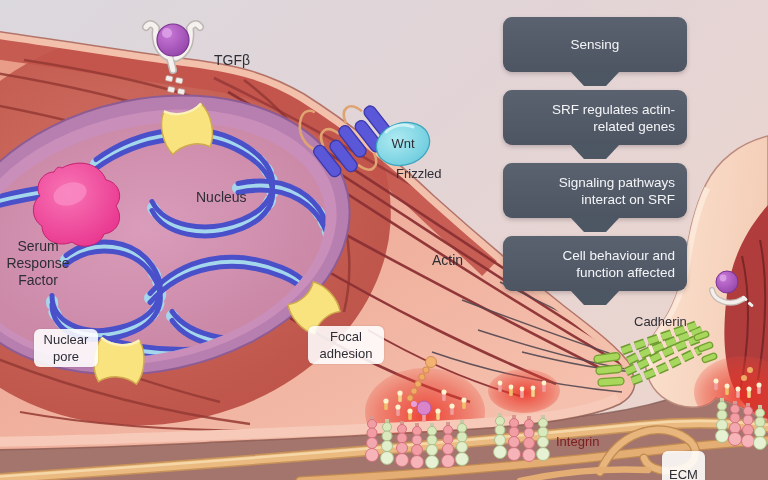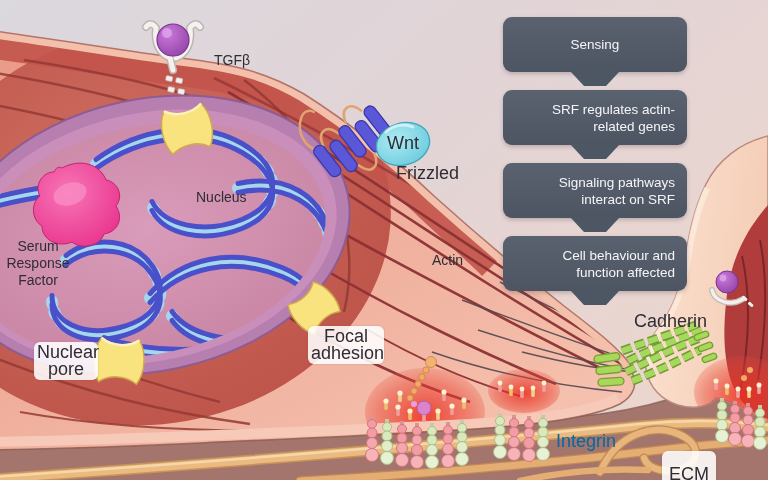--- a/index.html
+++ b/index.html
@@ -1,19 +1,19 @@
 <!DOCTYPE html>
 <html><head>
 <meta charset="utf-8">
 <style>
   html,body{margin:0;padding:0;background:#dcd8de;}
   .stage{position:relative;width:768px;height:480px;overflow:hidden;
          font-family:"Liberation Sans",sans-serif;}
   .stage svg{position:absolute;left:0;top:0;}
-  .lbl{position:absolute;color:#2e2d35;font-size:18px;line-height:17px;white-space:pre-line;}
+  .lbl{position:absolute;color:#2e2d35;font-size:13px;line-height:17px;white-space:pre-line;}
   .lbl-box{background:rgba(255,255,255,.88);border-radius:6px;text-align:center;
            box-shadow:0 0 2px rgba(120,80,80,.25);padding:2px 3px;}
   .center{text-align:center;}
   
   .flow{position:absolute;left:503px;top:17px;width:184px;}
   .fc-step{margin-bottom:4px;}
   .fc-box{height:55px;background:linear-gradient(#5a6270,#4d5563);border-radius:9px;
           color:#f4f5f7;font-size:13.5px;line-height:17px;display:flex;align-items:center;
           justify-content:center;text-align:right;padding:0 12px;box-sizing:border-box;
           box-shadow:0 2px 4px rgba(80,60,70,.28);}
@@ -505,29 +505,29 @@
 <div class="lbl" style="left:214px;top:24px;font-size:14px;margin-top:28px;">TGFβ</div>
 
 <div class="lbl center" style="left:380px;top:135px;width:46px;">Wnt</div>
 
 <div class="lbl" style="left:396px;top:165px;">Frizzled</div>
 
 <div class="lbl" style="left:196px;top:189px;font-size:14px;">Nucleus</div>
 
 <div class="lbl center" style="left:-6px;top:238px;width:88px;font-size:14px;">Serum Response Factor</div>
 
-<div class="lbl lbl-box" style="left:34px;top:342px;width:58px;text-align:center;">Nuclear pore</div>
+<div class="lbl lbl-box" style="left:34px;top:329px;width:58px;text-align:center;">Nuclear pore</div>
 
 <div class="lbl" style="left:432px;top:252px;font-size:14px;">Actin</div>
 
 <div class="lbl lbl-box" style="left:308px;top:326px;width:70px;">Focal adhesion</div>
 
 <div class="lbl" style="left:634px;top:313px;">Cadherin</div>
 
-<div class="lbl" style="left:556px;top:433px;color:#0369a1;">Integrin</div>
+<div class="lbl" style="left:556px;top:433px;color:#7f1d1d;">Integrin</div>
 
 <div class="lbl lbl-box" style="left:662px;top:451px;padding:15px 7px;">ECM</div>
 
 <div class="flow">
   <div class="fc-step">
     <div class="fc-box">Sensing</div>
     <div class="fc-tab"></div>
   </div>
   <div class="fc-step">
     <div class="fc-box">SRF regulates actin-related genes</div>

